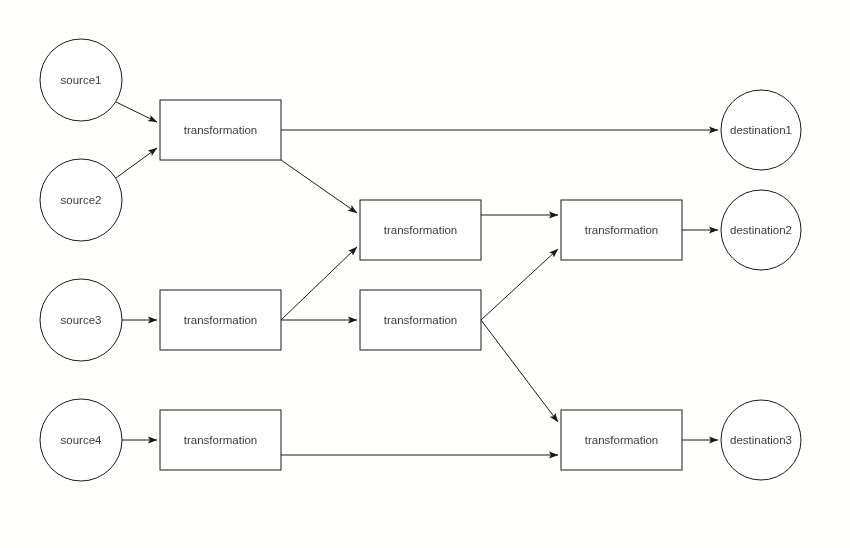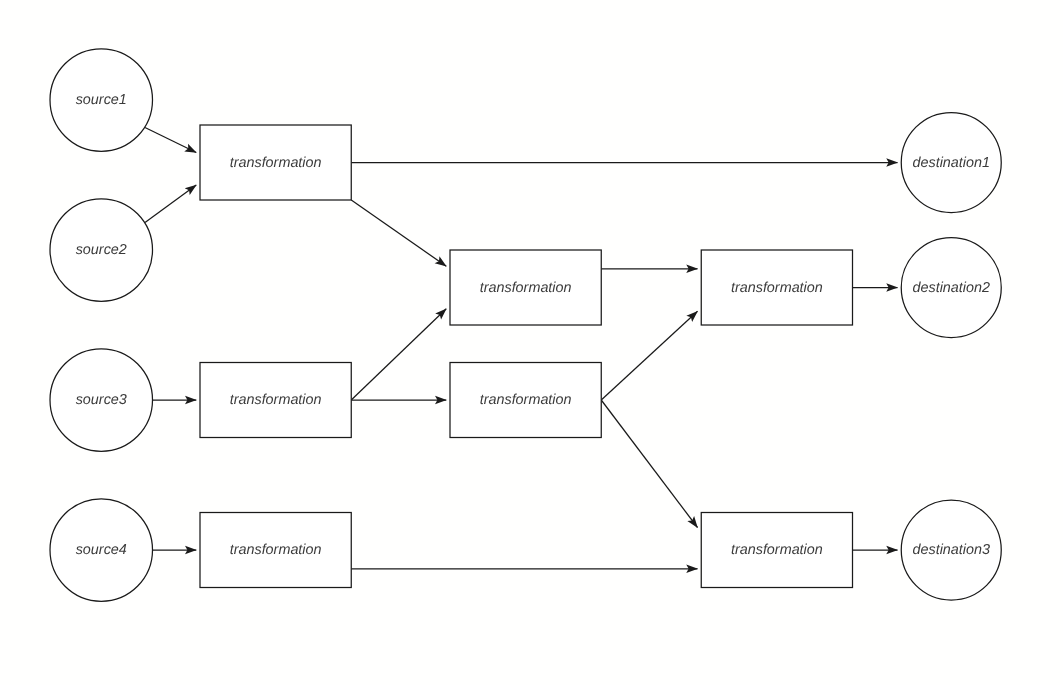--- a/index.html
+++ b/index.html
@@ -10,21 +10,20 @@
   }
   body {
     font-family: "Liberation Sans", sans-serif;
   }
   #canvas-wrap {
     position: relative;
     width: 850px;
     height: 548px;
     background: #fffffe;
     overflow: hidden;
-    font-style: italic;
   }
   #diagram-svg {
     position: absolute;
     top: 0;
     left: 0;
     width: 850px;
     height: 548px;
     display: block;
   }
   .node-shape {

